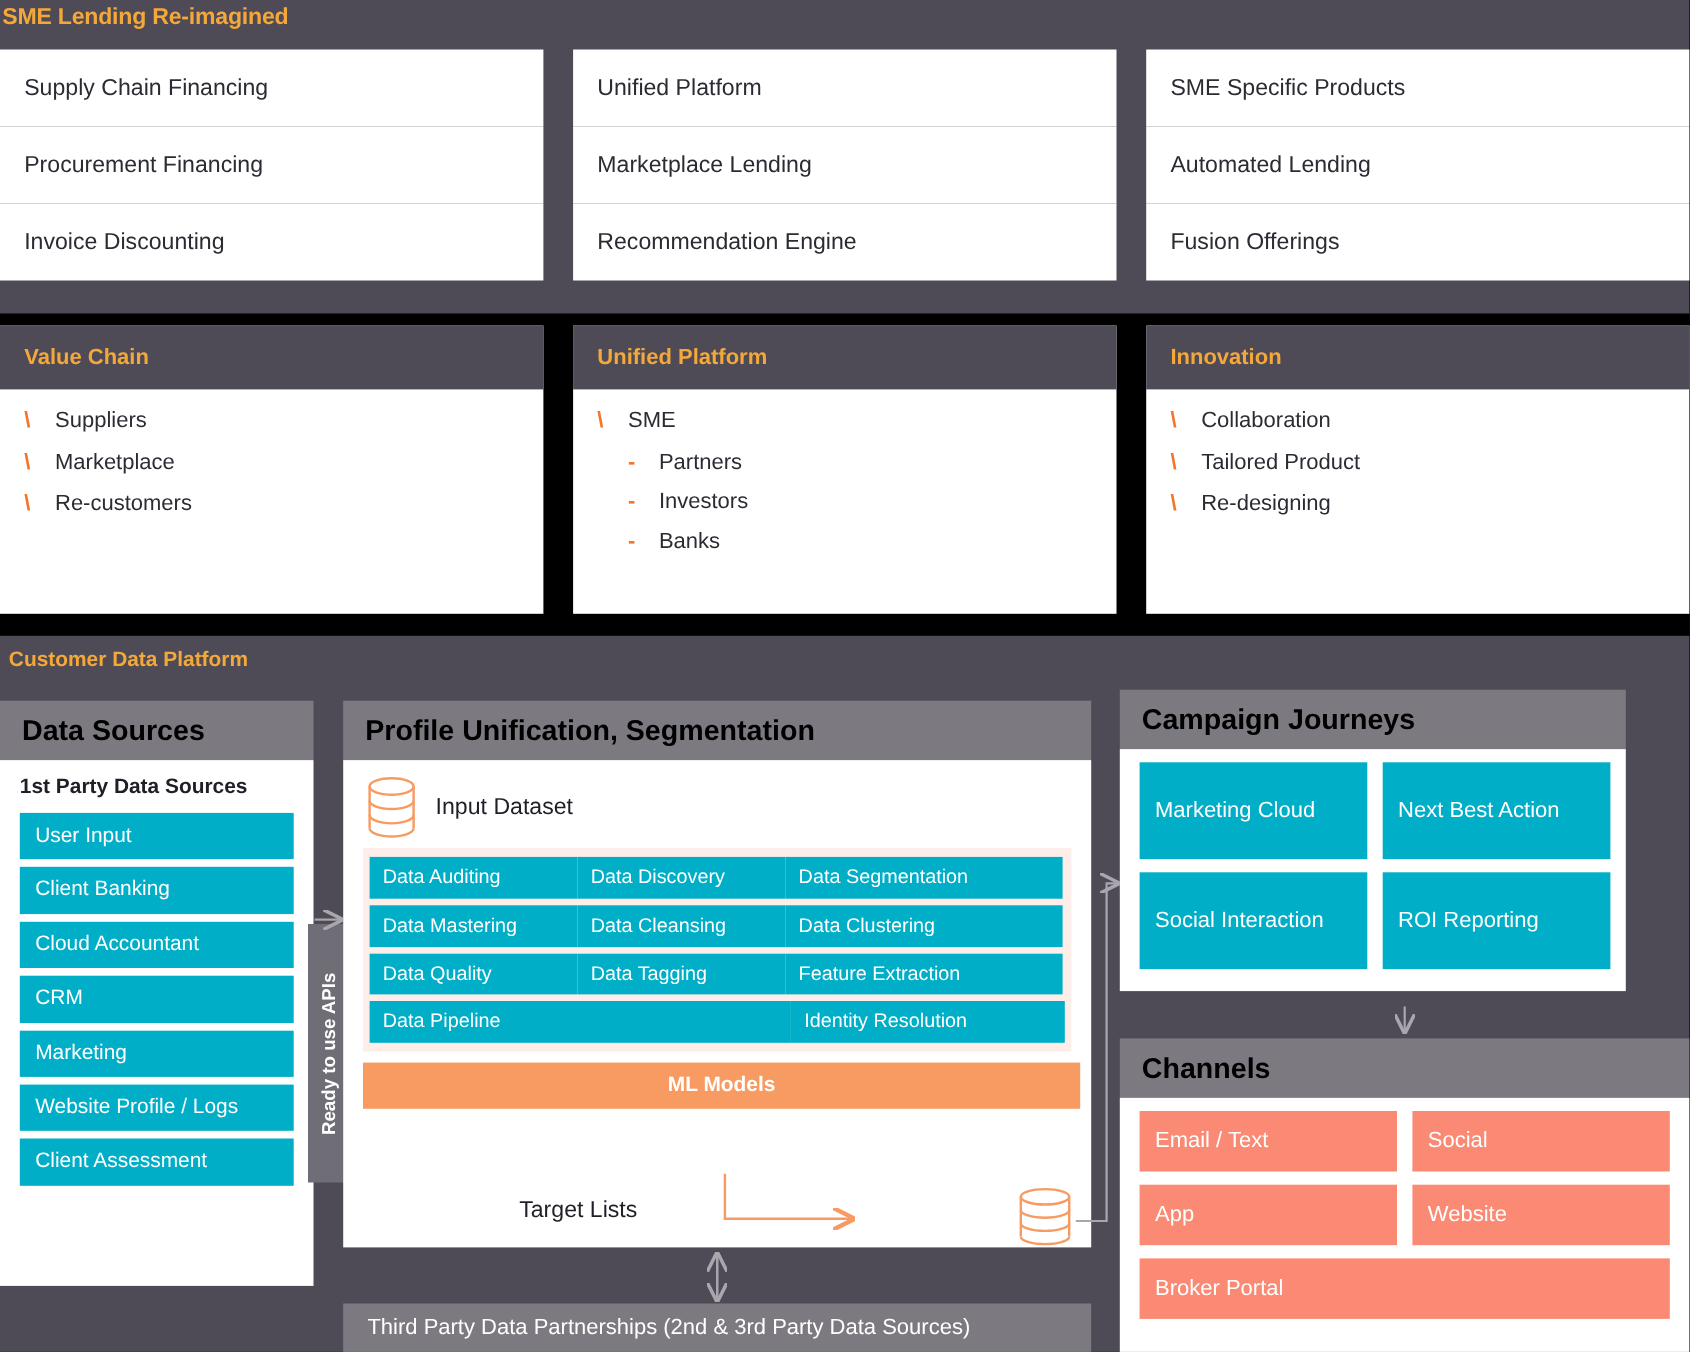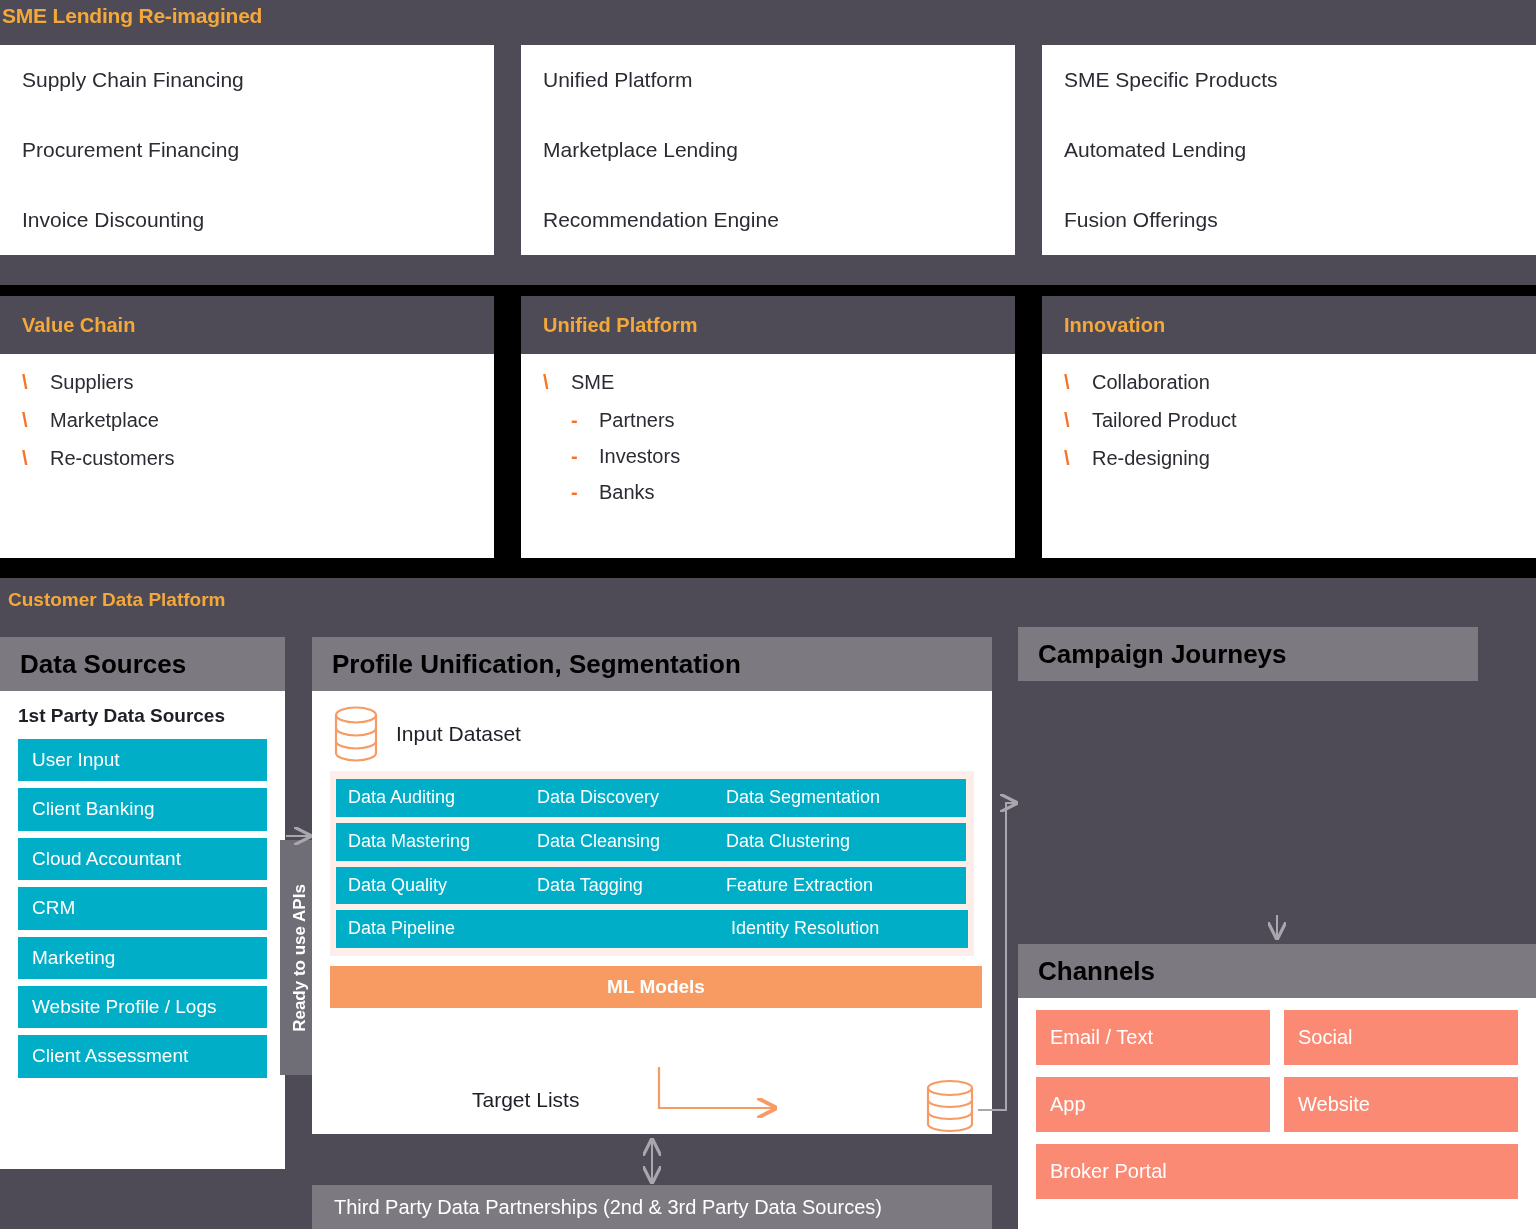--- a/index.html
+++ b/index.html
@@ -298,20 +298,30 @@
 
       <div class="mlbar">ML Models</div>
     </div>
   </div>
 
   <div class="target-label">Target Lists</div>
 
   <div id="campaign">
     <div class="panel-head">
       <span>Campaign Journeys</span>
+    </div>
+    <div class="panel-body">
+      <div class="rgrid">
+        <div class="rbox">Marketing Cloud</div>
+        <div class="rbox">Next Best Action</div>
+      </div>
+      <div class="rgrid">
+        <div class="rbox">Social Interaction</div>
+        <div class="rbox">ROI Reporting</div>
+      </div>
     </div>
   </div>
 
   <div id="channels">
     <div class="panel-head">
       <span>Channels</span>
     </div>
     <div class="panel-body">
       <div class="rgrid">
         <div class="cbox">Email / Text</div>

